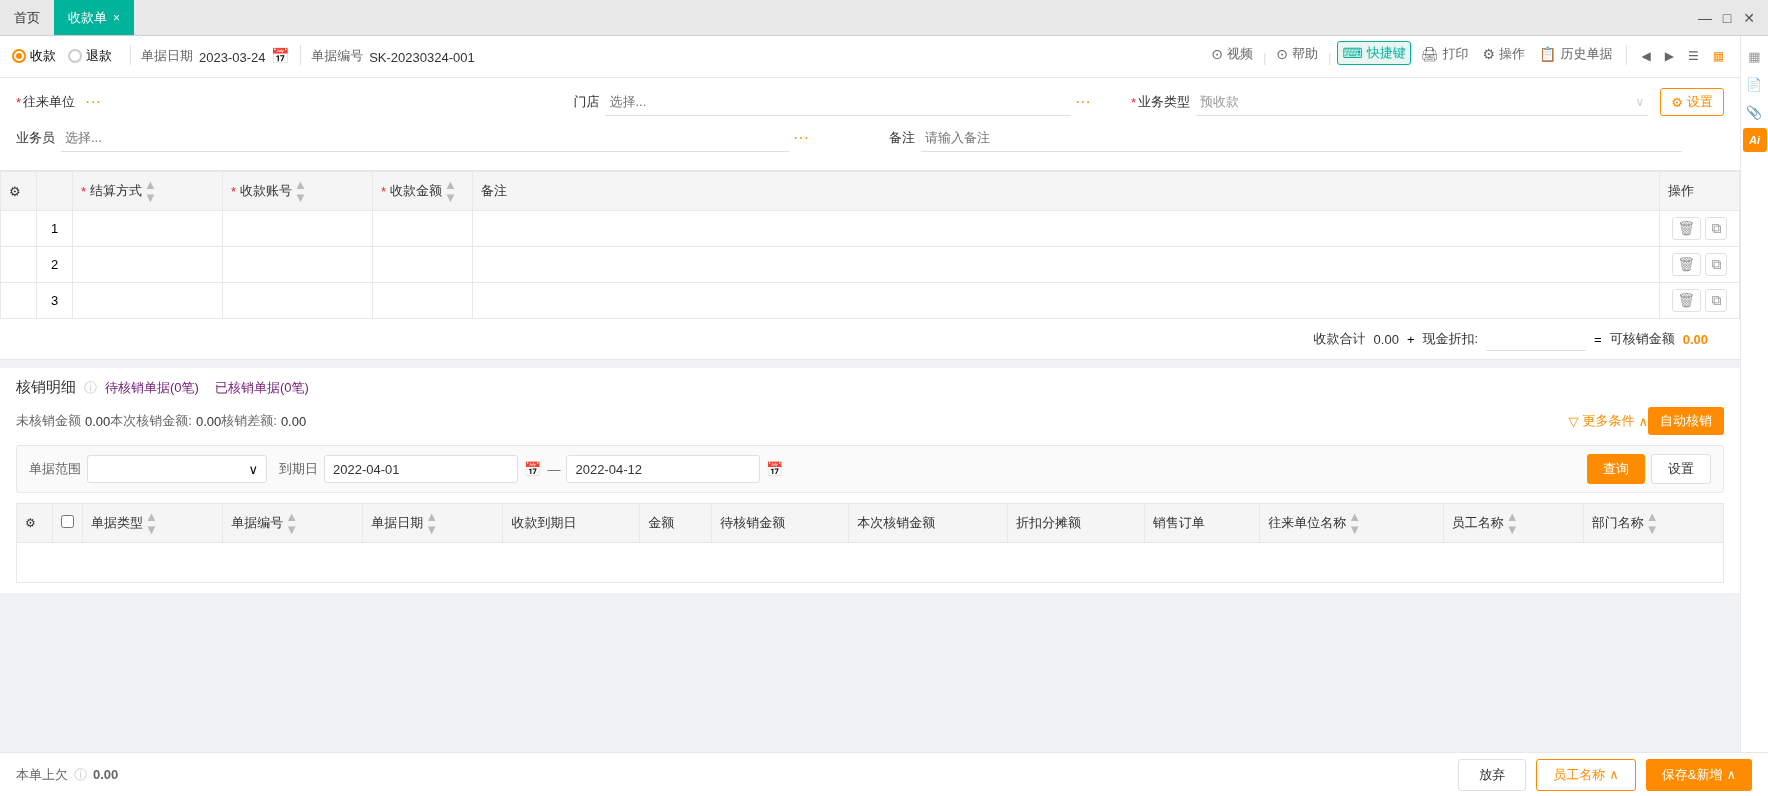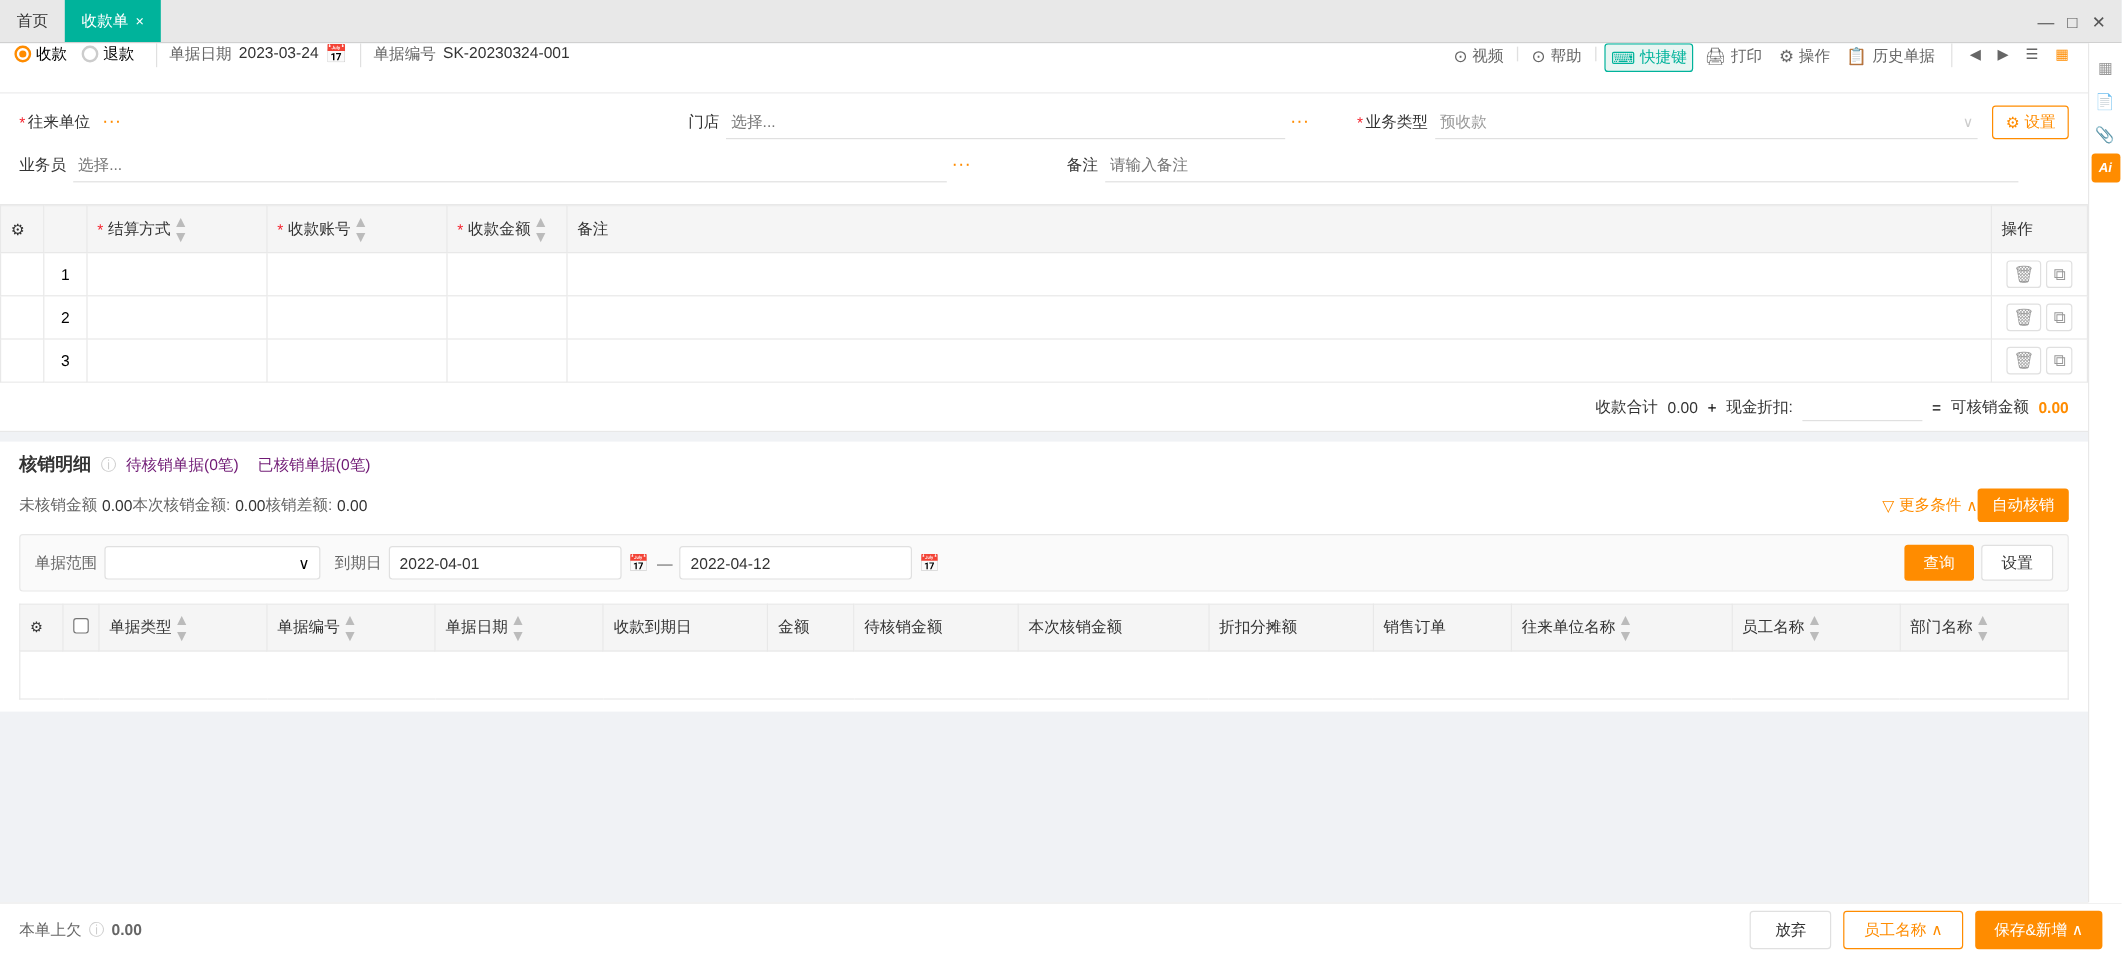--- a/index.html
+++ b/index.html
@@ -28,24 +28,24 @@
       margin-left: 6px;
       font-size: 12px;
       cursor: pointer;
     }
     .tab-spacer { flex: 1; }
     .window-controls { display: flex; align-items: center; padding-right: 8px; }
     .window-btn { width: 22px; height: 22px; display: flex; align-items: center; justify-content: center; cursor: pointer; font-size: 14px; color: #555; }
 
     
     .toolbar {
-      display: flex; align-items: flex-start;
+      display: flex; align-items: flex-end;
       background: #fff;
       height: 42px;
-      padding: 0 12px;
+      padding: 12px 12px;
       border-bottom: 1px solid #e8e8e8;
       gap: 6px;
     }
     .radio-group { display: flex; gap: 12px; align-items: center; margin-right: 8px; }
     .radio-item { display: flex; align-items: center; gap: 4px; cursor: pointer; }
     .radio-dot {
       width: 14px; height: 14px; border-radius: 50%;
       border: 2px solid #ccc;
       display: flex; align-items: center; justify-content: center;
     }
@@ -135,21 +135,21 @@
     .col-remark { }
     .col-action { width: 80px; text-align: center; white-space: nowrap; }
     .action-icons { display: flex; gap: 4px; justify-content: center; }
     .action-icon { color: #999; cursor: pointer; font-size: 14px; border: 1px solid #e0e0e0; padding: 2px 5px; border-radius: 3px; }
 
     
     .summary-row {
       display: flex;
       align-items: center;
       justify-content: flex-end;
-      padding: 8px 16px;
+      padding: 8px 32px;
       background: #fff;
       border-bottom: 1px solid #e8e8e8;
       gap: 8px;
       font-size: 13px;
     }
     .summary-label { color: #333; }
     .summary-value { color: #333; }
     .summary-highlight { color: #ff8c00; font-weight: bold; }
     .summary-input {
       width: 100px;
@@ -170,21 +170,21 @@
     .writeoff-section {
       background: #fff;
       padding: 10px 16px;
     }
     .writeoff-header {
       display: flex;
       align-items: center;
       gap: 8px;
       margin-bottom: 10px;
     }
-    .writeoff-title { font-size: 15px; font-weight: bold; color: #333; }
+    .writeoff-title { font-size: 15px; font-weight: normal; color: #333; }
     .info-icon { color: #ccc; cursor: pointer; }
     .tab-link {
       color: #701a75;
       cursor: pointer;
       font-size: 13px;
       text-decoration: none;
     }
     .tab-link-sep { color: #ccc; }
 
     .writeoff-stats {

